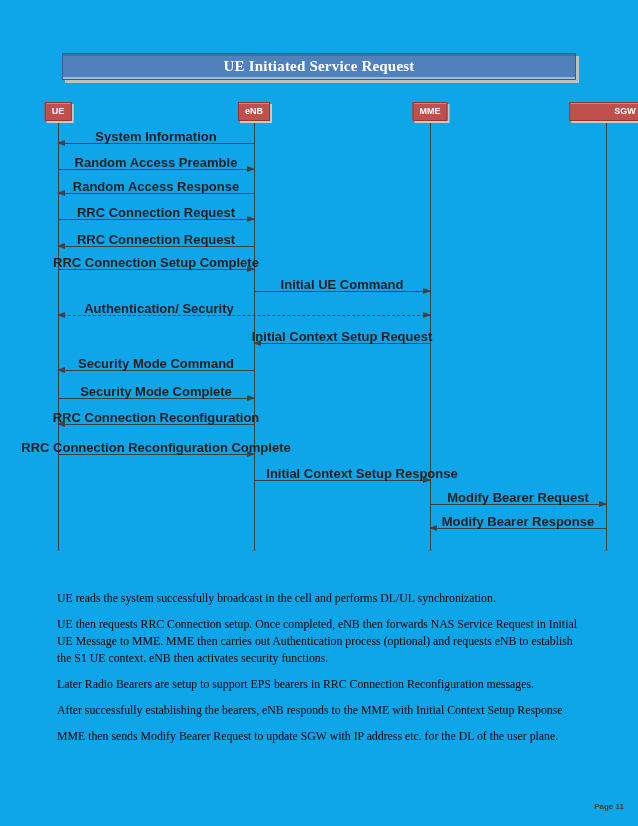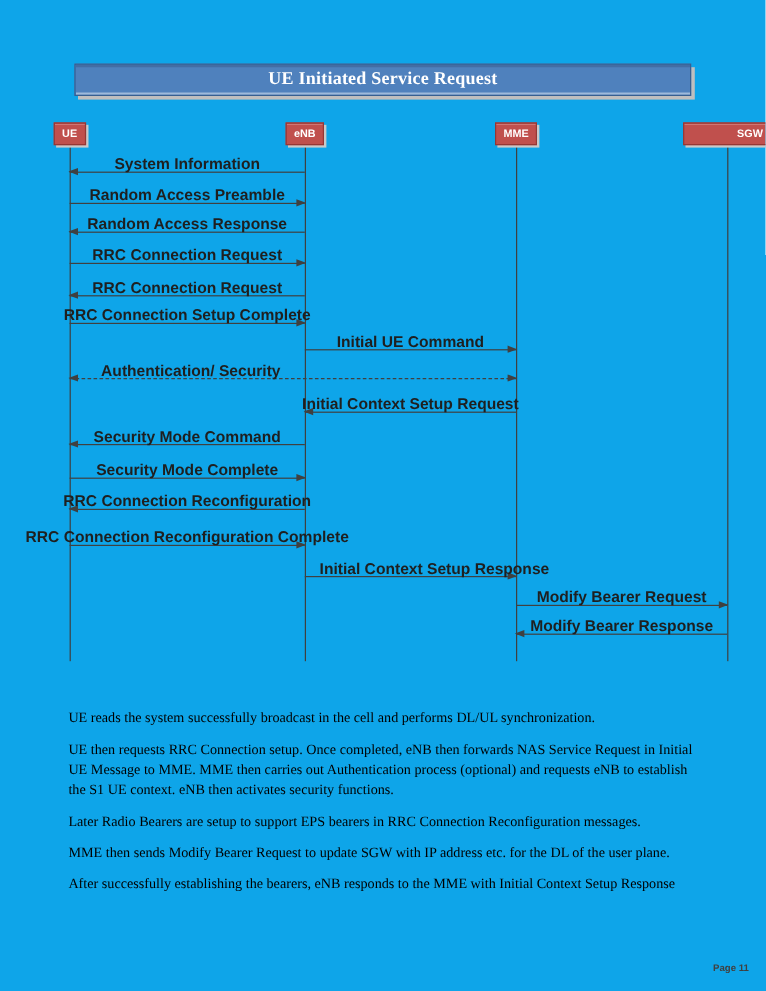--- a/index.html
+++ b/index.html
@@ -134,19 +134,19 @@
       <div class="msg-line" style="left: 414px; top: 528px; width: 176px;">
         <span class="ah left"></span>
       </div>
       <div class="msg-label" style="left: 502px; top: 514px;">Modify Bearer Response</div>
     </div>
 
   <div class="notes">
     <p>UE reads the system successfully broadcast in the cell and performs DL/UL synchronization.</p>
     <p>UE then requests RRC Connection setup. Once completed, eNB then forwards NAS Service Request in Initial UE Message to MME.  MME then carries out Authentication process (optional) and requests eNB to establish the S1 UE context. eNB then activates security functions.</p>
     <p>Later Radio Bearers are setup to support EPS bearers in RRC Connection Reconfiguration messages.</p>
+    <p>After successfully establishing the bearers, eNB responds to the MME with Initial Context Setup Response</p>
     <p>MME then sends Modify Bearer Request to update SGW with IP address etc. for the DL of the user plane.</p>
-    <p>After successfully establishing the bearers, eNB responds to the MME with Initial Context Setup Response</p>
   </div>
 
   <div class="footer">Page 11</div>
 
 </div>
 
 </body></html>

